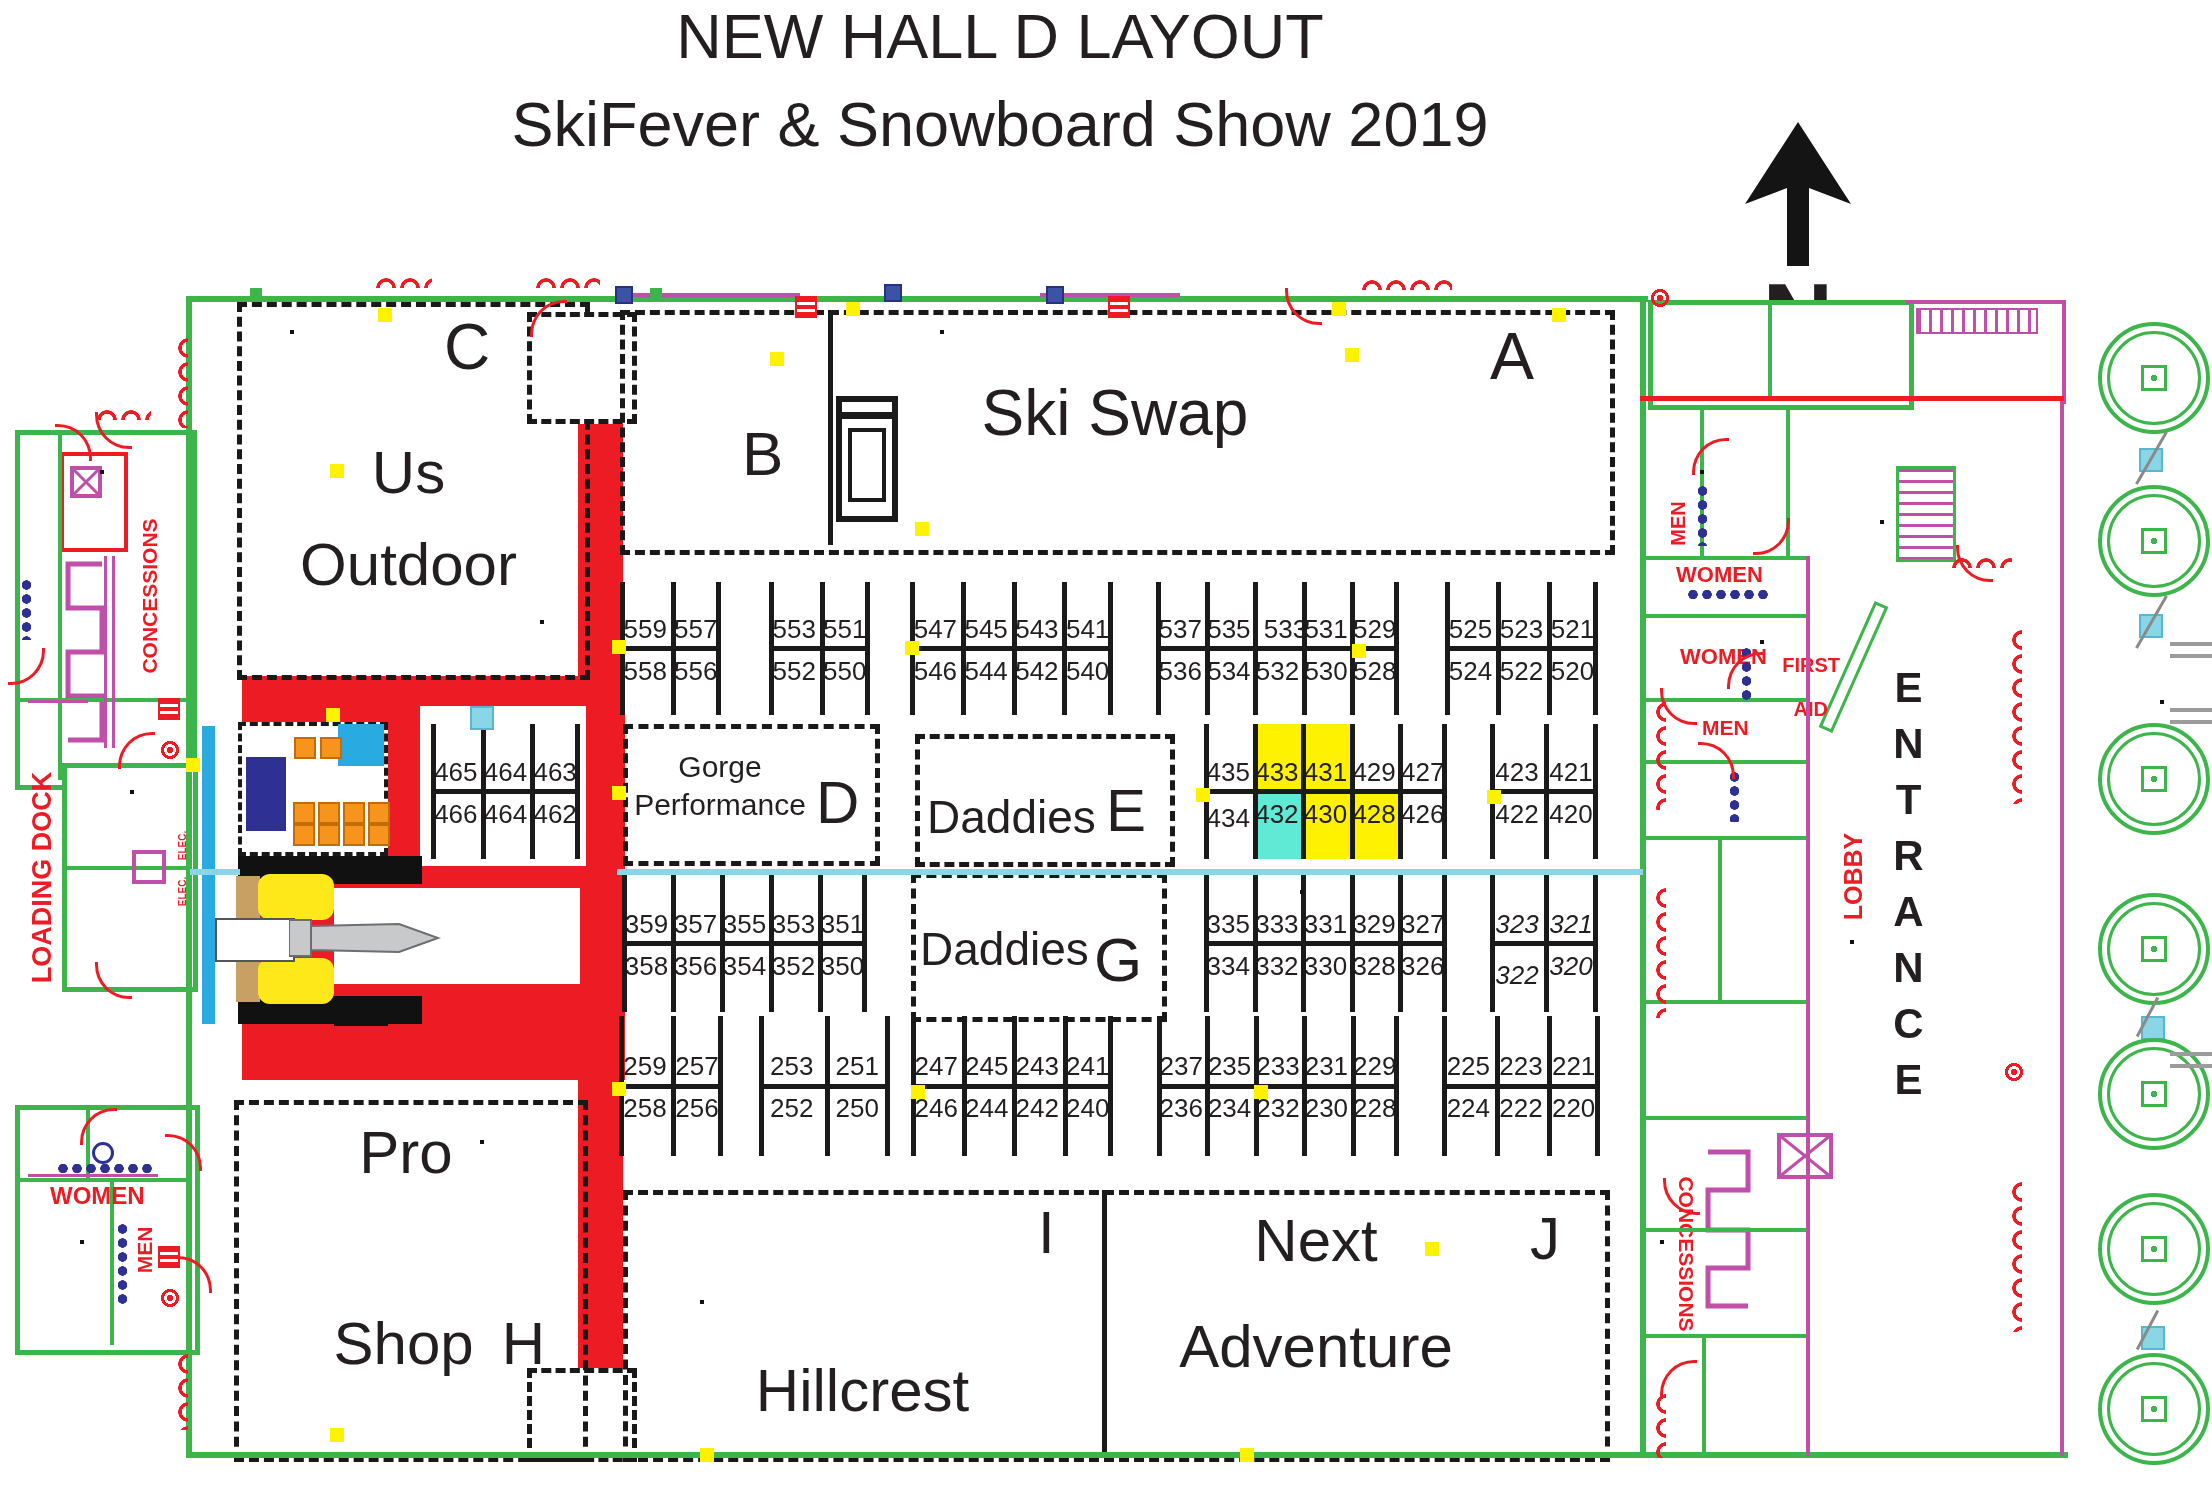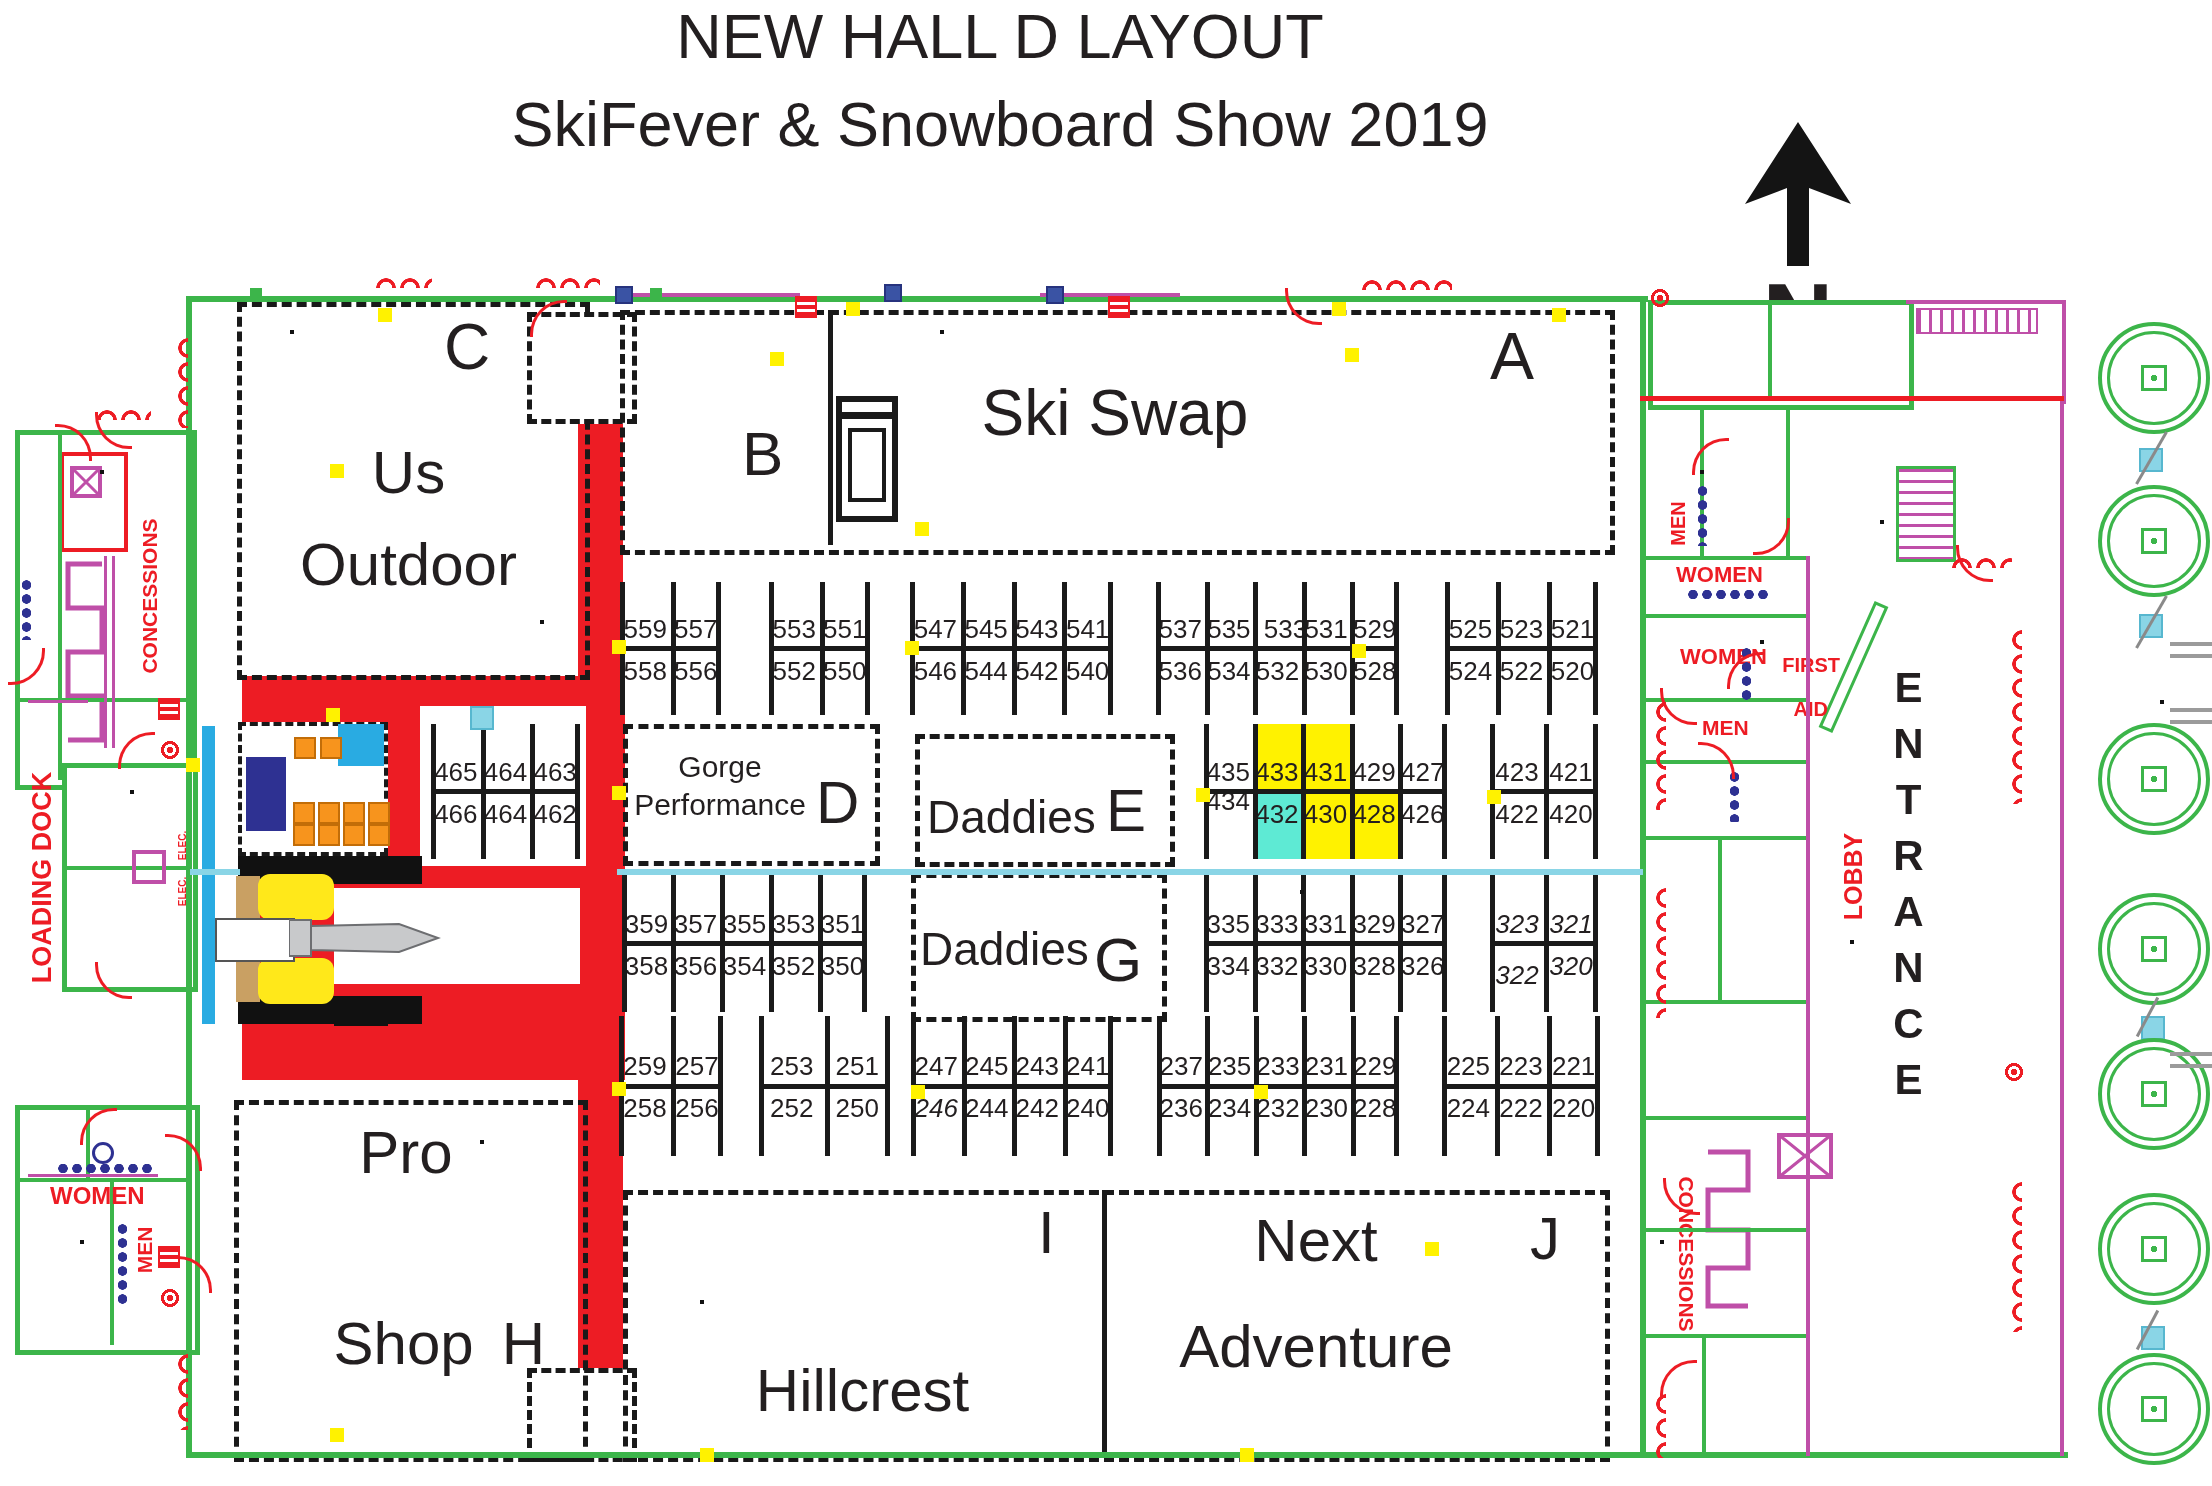--- a/index.html
+++ b/index.html
@@ -276,21 +276,21 @@
       <div class="bwall" style="left: 102px; top: 0px; height: 133px;"></div>
       <div class="bwall" style="left: 148px; top: 0px; height: 133px;"></div>
       <div class="bmid" style="top: 64px;"></div>
     </div>
     <div class="bgroup" style="left: 1204px; top: 724px; width: 243px; height: 135px;">
       <div class="bcell bt" style="left: 0px; top: 0px; width: 48.6px; height: 67.5px;">435</div>
       <div class="bcell bt" style="left: 48.6px; top: 0px; width: 48.6px; height: 67.5px; background: rgb(255, 242, 0);">433</div>
       <div class="bcell bt" style="left: 97.2px; top: 0px; width: 48.6px; height: 67.5px; background: rgb(255, 242, 0);">431</div>
       <div class="bcell bt" style="left: 145.8px; top: 0px; width: 48.6px; height: 67.5px;">429</div>
       <div class="bcell bt" style="left: 194.4px; top: 0px; width: 48.6px; height: 67.5px;">427</div>
-      <div class="bcell bb" style="left: 0px; top: 55px; width: 48.6px; height: 67.5px;">434</div>
+      <div class="bcell bb" style="left: 0px; top: 72px; width: 48.6px; height: 67.5px;">434</div>
       <div class="bcell bb" style="left: 48.6px; top: 67.5px; width: 48.6px; height: 67.5px; background: #5eead4;">432</div>
       <div class="bcell bb" style="left: 97.2px; top: 67.5px; width: 48.6px; height: 67.5px; background: rgb(255, 242, 0);">430</div>
       <div class="bcell bb" style="left: 145.8px; top: 67.5px; width: 48.6px; height: 67.5px; background: rgb(255, 242, 0);">428</div>
       <div class="bcell bb" style="left: 194.4px; top: 67.5px; width: 48.6px; height: 67.5px;">426</div>
       <div class="bwall" style="left: 0px; top: 0px; height: 135px;"></div>
       <div class="bwall" style="left: 48.6px; top: 0px; height: 135px;"></div>
       <div class="bwall" style="left: 97.2px; top: 0px; height: 135px;"></div>
       <div class="bwall" style="left: 145.8px; top: 0px; height: 135px;"></div>
       <div class="bwall" style="left: 194.4px; top: 0px; height: 135px;"></div>
       <div class="bwall" style="left: 238px; top: 0px; height: 135px;"></div>
@@ -372,21 +372,21 @@
       <div class="bwall" style="left: 0px; top: 0px; height: 140px;"></div>
       <div class="bwall" style="left: 65.5px; top: 0px; height: 140px;"></div>
       <div class="bwall" style="left: 126px; top: 0px; height: 140px;"></div>
       <div class="bmid" style="top: 67.5px;"></div>
     </div>
     <div class="bgroup" style="left: 911px; top: 1016px; width: 202px; height: 140px;">
       <div class="bcell bt" style="left: 0px; top: 0px; width: 50.5px; height: 70px;">247</div>
       <div class="bcell bt" style="left: 50.5px; top: 0px; width: 50.5px; height: 70px;">245</div>
       <div class="bcell bt" style="left: 101px; top: 0px; width: 50.5px; height: 70px;">243</div>
       <div class="bcell bt" style="left: 151.5px; top: 0px; width: 50.5px; height: 70px;">241</div>
-      <div class="bcell bb" style="left: 0px; top: 70px; width: 50.5px; height: 70px; font-style: italic;">246</div>
+      <div class="bcell bb" style="left: 0px; top: 70px; width: 50.5px; height: 70px;">246</div>
       <div class="bcell bb" style="left: 50.5px; top: 70px; width: 50.5px; height: 70px;">244</div>
       <div class="bcell bb" style="left: 101px; top: 70px; width: 50.5px; height: 70px;">242</div>
       <div class="bcell bb" style="left: 151.5px; top: 70px; width: 50.5px; height: 70px;">240</div>
       <div class="bwall" style="left: 0px; top: 0px; height: 140px;"></div>
       <div class="bwall" style="left: 50.5px; top: 0px; height: 140px;"></div>
       <div class="bwall" style="left: 101px; top: 0px; height: 140px;"></div>
       <div class="bwall" style="left: 151.5px; top: 0px; height: 140px;"></div>
       <div class="bwall" style="left: 197px; top: 0px; height: 140px;"></div>
       <div class="bmid" style="top: 67.5px;"></div>
     </div>

